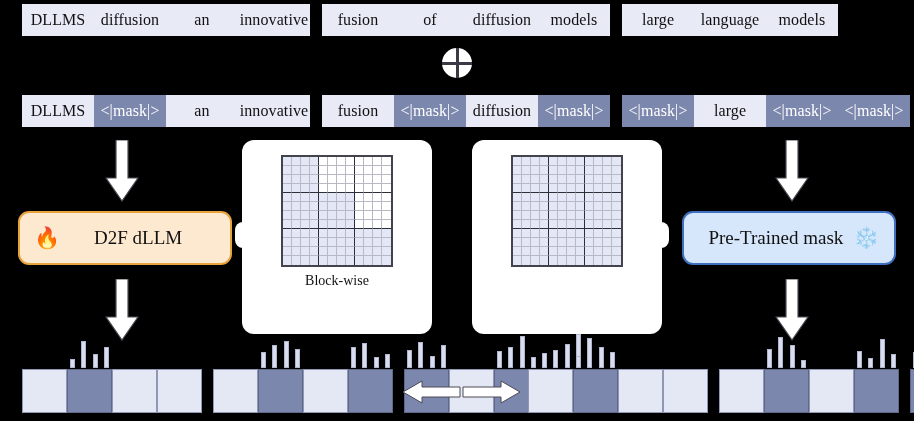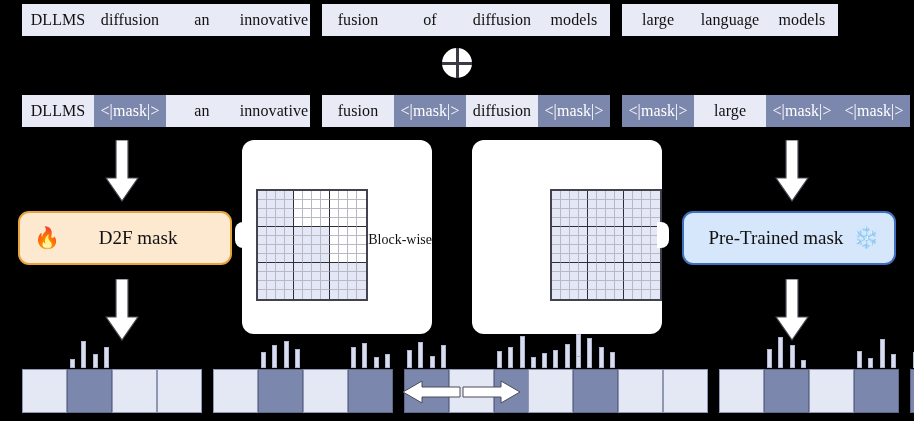--- a/index.html
+++ b/index.html
@@ -53,21 +53,21 @@
     background:#d6e6fb;border:2px solid #3f6fbf;
     box-shadow:1px 2px 0 rgba(0,0,0,.18);
     padding:0 14px;justify-content:flex-start;gap:0;
   }
   #pre-box .mlabel{flex:1;text-align:center;}
 
   
   .card{
     position:absolute;background:#ffffff;border-radius:12px;
     box-shadow:0 1px 4px rgba(0,0,0,.35);
-    display:flex;flex-direction:row;align-items:center;justify-content:flex-end;
+    display:flex;flex-direction:column;align-items:center;
   }
   .card .cap{
     font-size:14px;text-align:center;line-height:1.18;margin-top:6px;color:#111;
   }
   .matrix{
     display:grid;border:2px solid #43434d;box-sizing:content-box;
     background:#43434d;gap:0;
   }
   .mcell{width:9px;height:9px;box-sizing:border-box;
     border-right:1px solid #b9b9c6;border-bottom:1px solid #b9b9c6;
@@ -150,21 +150,21 @@
     </svg>
   </div>
   <div class="vArrow" style="left:775px;top:140px;">
     <svg width="34" height="62" viewBox="0 0 34 62">
       <polygon points="11,0 23,0 23,38 33,38 17,61 1,38 11,38" fill="#ffffff" stroke="#4a4a55" stroke-width="1.2"></polygon>
     </svg>
   </div>
 
   <div class="modelbox" id="d2f-box">
     <span class="memoji">🔥</span>
-    <span class="mlabel">D2F mask</span>
+    <span class="mlabel">D2F dLLM</span>
   </div>
 
   <div class="modelbox" id="pre-box">
     <span class="mlabel">Pre-Trained mask</span>
     <span class="memoji">❄️</span>
   </div>
 
   <div class="card" id="card-left" style="left:242px;top:140px;width:190px;height:194px;">
     <div class="nub l"></div>
     <div class="matrix" id="matrix-left" style="margin-top: 15px; grid-template-columns: repeat(12, 9px);">

